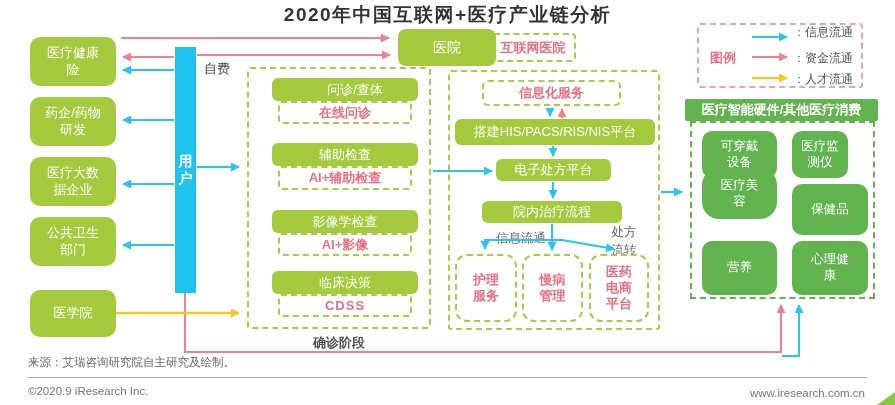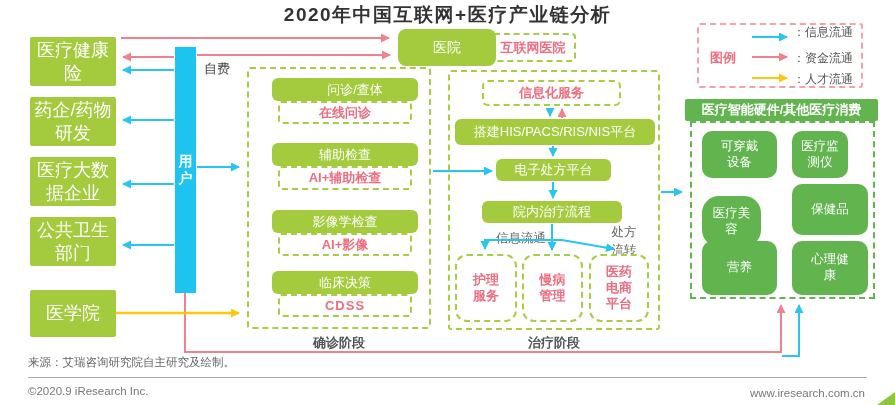--- a/index.html
+++ b/index.html
@@ -8,21 +8,21 @@
   #canvas { position:relative; width:895px; height:405px; background:#fff; overflow:hidden; }
 
   .abs { position:absolute; }
   .flex { display:flex; align-items:center; justify-content:center; text-align:center; }
   .ml { white-space:pre-line; line-height:1.25; }
 
   #title { left:0; right:0; top:2px; text-align:center; font-size:19px; font-weight:bold;
            color:#333; letter-spacing:1.5px; }
 
   
-  .gbox { background:#a4ca3e; color:#fff; border-radius:2px; font-size:18px; }
+  .gbox { background:#a4ca3e; color:#fff; border-radius:10px; font-size:13px; }
   .gbox-sm { background:#a4ca3e; color:#fff; border-radius:6px; font-size:13px; }
   
   .dsub { background:#fff; border:2px dashed #a8cc44; border-radius:3px;
           color:#ee6e80; font-weight:bold; font-size:13px; }
   
   .stage { border:2px dashed #a8cc44; border-radius:3px; }
   .stage-label { font-size:13px; font-weight:bold; color:#555; text-align:center; }
 
   
   #user-bar { left:175px; top:47px; width:21px; height:246px; background:#1fc3f0;
@@ -105,36 +105,35 @@
 流转</div>
 
   <div class="abs flex dsub ml z2" style="left:455px;top:254px;width:62px;height:68px;border-radius:12px;">护理
 服务</div>
   <div class="abs flex dsub ml z2" style="left:522px;top:254px;width:61px;height:68px;border-radius:12px;">慢病
 管理</div>
   <div class="abs flex dsub ml z2" style="left:589px;top:254px;width:60px;height:68px;border-radius:12px;">医药
 电商
 平台</div>
 
-  <div class="abs stage-label z2" style="left:448px;top:334px;width:212px;">治疗阶段</div>
 
   <div id="legend" class="abs z2"></div>
   <div id="legend-title" class="abs z2">图例</div>
   <div class="abs legend-label z2" style="left:793px;top:24px;">：信息流通</div>
   <div class="abs legend-label z2" style="left:793px;top:50px;">：资金流通</div>
   <div class="abs legend-label z2" style="left:793px;top:71px;">：人才流通</div>
 
   <div id="consumption-header" class="abs flex z2">医疗智能硬件/其他医疗消费</div>
   <div id="consumption-container" class="abs z1"></div>
 
   <div class="abs flex cbox ml z2" style="left:702px;top:131px;width:75px;height:47px;">可穿戴
 设备</div>
   <div class="abs flex cbox ml z2" style="left:792px;top:131px;width:56px;height:47px;">医疗监
 测仪</div>
-  <div class="abs flex cbox ml z2" style="left:702px;top:196px;width:59px;height:51px;border-radius:17px;">医疗美
+  <div class="abs flex cbox ml z2" style="left:702px;top:168px;width:75px;height:51px;border-radius:17px;">医疗美
 容</div>
   <div class="abs flex cbox ml z2" style="left:792px;top:184px;width:76px;height:51px;">保健品</div>
   <div class="abs flex cbox ml z2" style="left:702px;top:241px;width:75px;height:54px;">营养</div>
   <div class="abs flex cbox ml z2" style="left:792px;top:241px;width:76px;height:54px;">心理健
 康</div>
 
   <div id="source" class="abs z2">来源：艾瑞咨询研究院自主研究及绘制。</div>
   <div id="divider" class="abs z2"></div>
   <div id="copyright" class="abs z2">©2020.9 iResearch Inc.</div>
   <div id="website" class="abs z2">www.iresearch.com.cn</div>

